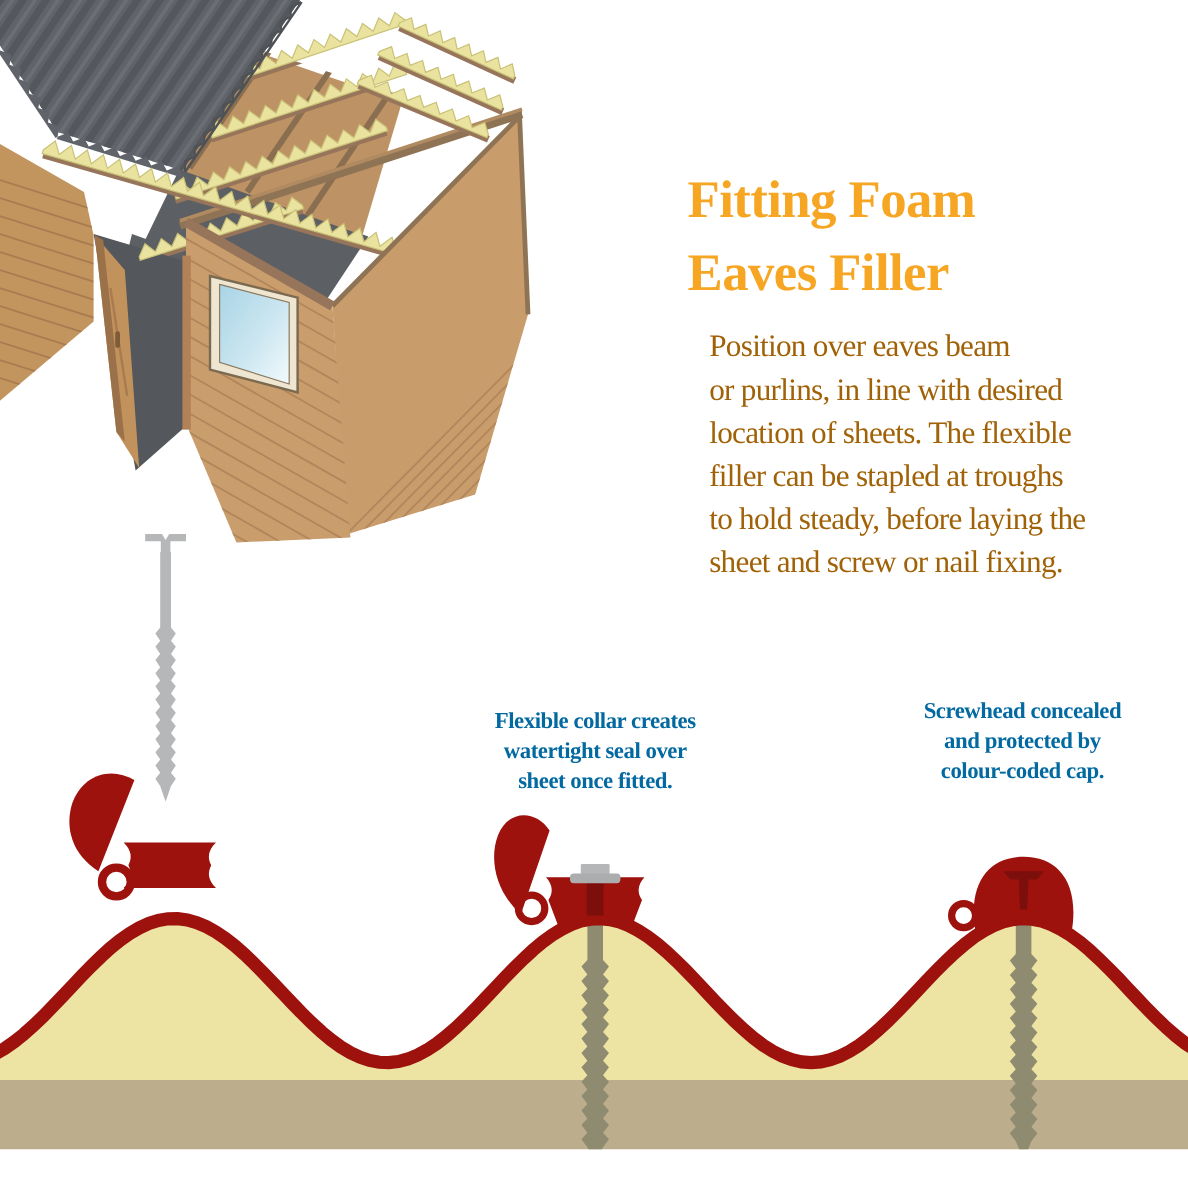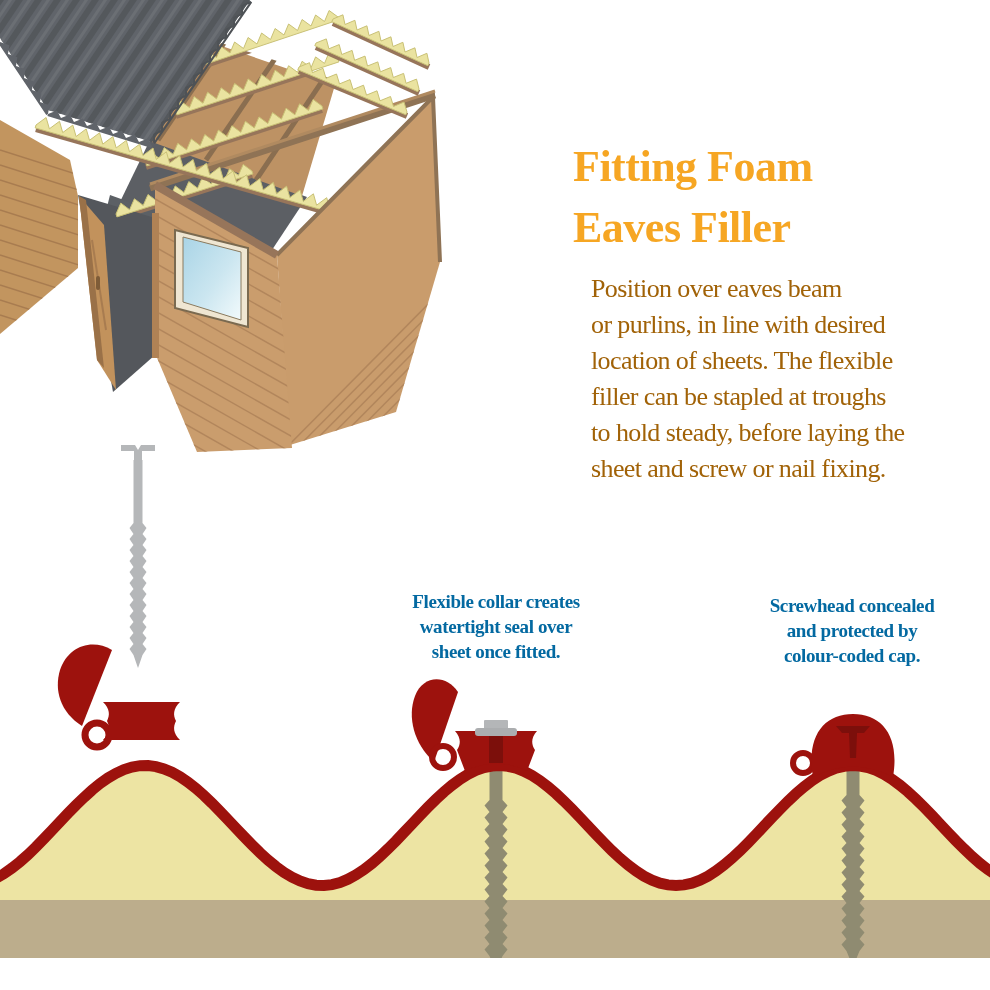--- a/index.html
+++ b/index.html
@@ -6,21 +6,21 @@
   #page{position:relative;width:990px;height:958px;background:#ffffff;overflow:hidden;
         font-family:Liberation Serif, serif;}
   #art{position:absolute;left:0;top:0;}
   .title{position:absolute;left:573px;top:136px;font-size:44px;line-height:61px;font-weight:700;
          letter-spacing:-0.5px;color:#F6A623;white-space:pre-line;}
   .desc{position:absolute;left:573px;top:271px;font-size:26px;line-height:36px;font-weight:400;
         letter-spacing:-0.6px;color:#a16207;white-space:pre-line;margin-left:18px;}
   .note{position:absolute;width:240px;font-size:19px;line-height:25px;font-weight:700;
         letter-spacing:-0.4px;color:#0369a1;text-align:center;white-space:pre-line;}
   .note1{left:376px;top:589px;}
-  .note2{left:732px;top:593px;text-align:center;}
+  .note2{left:732px;top:580px;text-align:center;}
 </style>
 </head>
 <body>
 
 <div id="page">
 
   <svg id="art" width="990" height="990" viewBox="0 0 990 990">
     <defs>
       <linearGradient id="glassGrad" x1="0" y1="0" x2="1" y2="1">
         <stop offset="0" stop-color="#A9D4E6"></stop>

